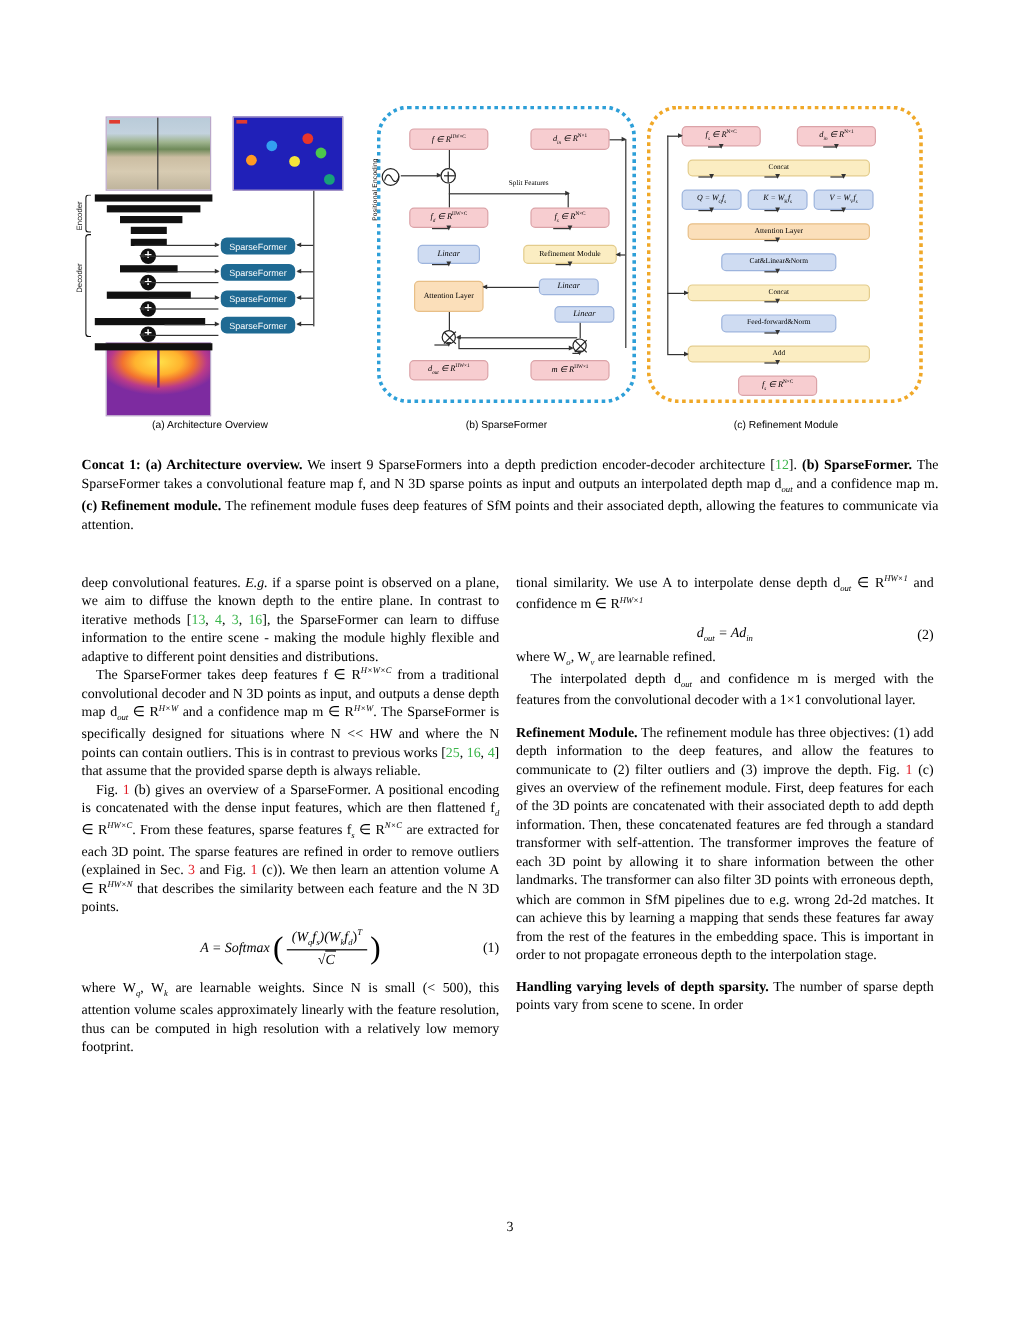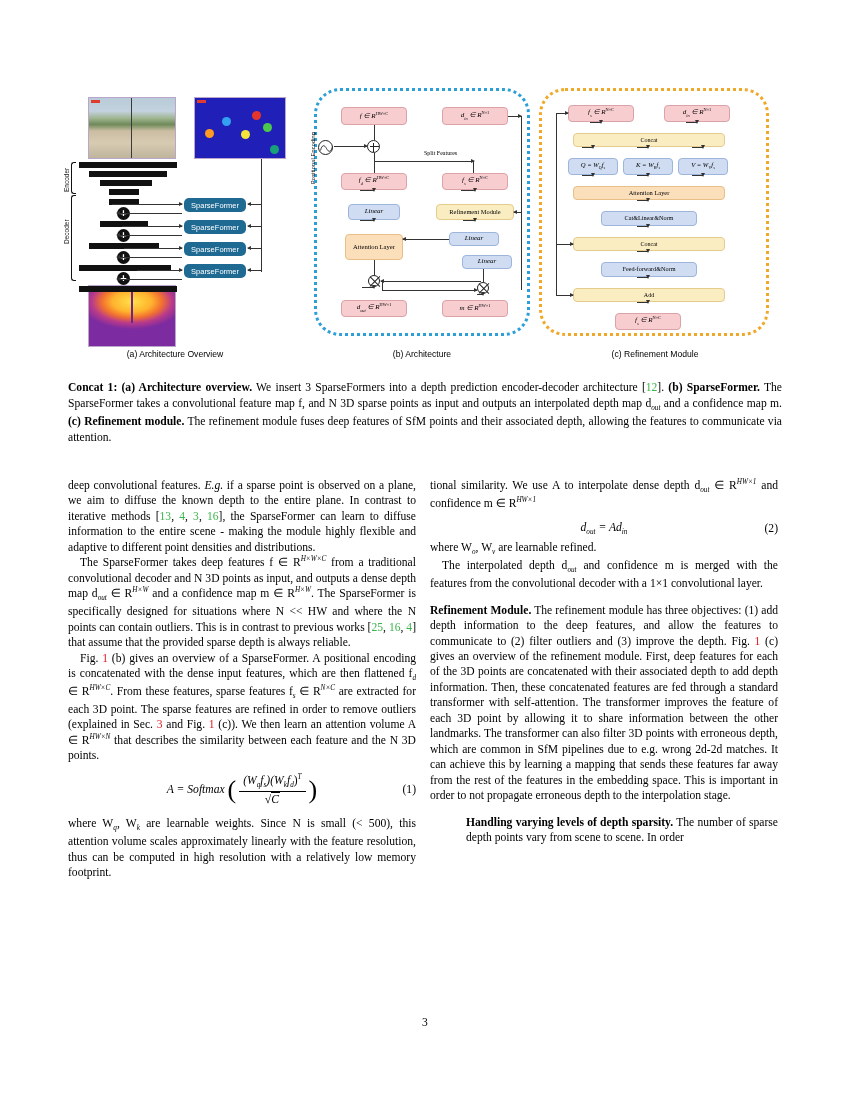--- a/index.html
+++ b/index.html
@@ -304,21 +304,21 @@
 
       <div class="nb pink" style="left:279px; top:208px; width:66px; height:17px; font-size:7px;">
         <span><span class="mi">d</span><span class="sub mi">out</span><span class="mi"> ∈ R</span><span class="sup">HW×1</span></span>
       </div>
       <div class="nb pink" style="left:380px; top:208px; width:66px; height:17px; font-size:7px;">
         <span><span class="mi">m ∈ R</span><span class="sup">HW×1</span></span>
       </div>
       <div class="ar" style="left:312px; top:195px; width:1px; height:12px; transform:rotate(90deg); transform-origin:left top;"></div>
       <div class="ar" style="left:421px; top:202px; width:1px; height:6px; transform:rotate(90deg); transform-origin:left top;"></div>
 
-      <div class="panel-cap" style="left:255px; top:257px; width:210px;">(b)  Architecture</div>
+      <div class="panel-cap" style="left:255px; top:257px; width:210px;">(b)  SparseFormer</div>
     </div>
 
     <div class="encl-c"></div>
 
     <div>
       <div class="nb pink" style="left:506px; top:13px; width:66px; height:17px; font-size:7px;">
         <span><span class="mi">f</span><span class="sub mi">s</span><span class="mi"> ∈ R</span><span class="sup">N×C</span></span>
       </div>
       <div class="nb pink" style="left:602px; top:13px; width:66px; height:17px; font-size:7px;">
         <span><span class="mi">d</span><span class="sub mi">in</span><span class="mi"> ∈ R</span><span class="sup">N×1</span></span>
@@ -375,21 +375,21 @@
       <div class="ar" style="left:494px; top:21px; width:12px;"></div>
       <div class="ar" style="left:494px; top:152px; width:17px;"></div>
       <div class="ar" style="left:494px; top:203px; width:17px;"></div>
 
       <div class="panel-cap" style="left:482px; top:257px; width:222px;">(c)  Refinement Module</div>
     </div>
   </div>
 
   <div class="caption">
     <b>Concat 1:</b>
-    <b>(a) Architecture overview.</b><span> We insert 3 SparseFormers into a depth prediction encoder-decoder architecture [</span><span class="cite">12</span><span>].</span>
+    <b>(a) Architecture overview.</b><span> We insert 9 SparseFormers into a depth prediction encoder-decoder architecture [</span><span class="cite">12</span><span>].</span>
     <b>(b) SparseFormer.</b><span> The SparseFormer takes a convolutional feature map f, and N 3D sparse points as input and outputs an interpolated depth map d</span><span class="sub mi">out</span><span> and a confidence map m. </span><b>(c) Refinement module.</b><span> The refinement module fuses deep features of SfM points and their associated depth, allowing the features to communicate via attention.</span>
   </div>
 
   <div class="col left">
     <p class="noind">deep convolutional features. <i>E.g.</i> if a sparse point is observed on a plane, we aim to diffuse the known depth to the entire plane. In contrast to iterative methods [<span class="cite">13</span>, <span class="cite">4</span>, <span class="cite">3</span>, <span class="cite">16</span>], the SparseFormer can learn to diffuse information to the entire scene - making the module highly flexible and adaptive to different point densities and distributions.</p>
 
     <p><span>The SparseFormer takes deep features f ∈ R</span><span class="sup mi">H×W×C</span><span> from a traditional convolutional decoder and N 3D points as input, and outputs a dense depth map d</span><span class="sub mi">out</span><span> ∈ R</span><span class="sup mi">H×W</span><span> and a confidence map m ∈ R</span><span class="sup mi">H×W</span><span>. The SparseFormer is specifically designed for situations where N &lt;&lt; HW and where the N points can contain outliers. This is in contrast to previous works [</span><span class="cite">25</span>, <span class="cite">16</span>, <span class="cite">4</span><span>] that assume that the provided sparse depth is always reliable.</span></p>
 
     <p><span>Fig. </span><span class="cite-r">1</span><span> (b) gives an overview of a SparseFormer. A positional encoding is concatenated with the dense input features, which are then flattened f</span><span class="sub mi">d</span><span> ∈ R</span><span class="sup mi">HW×C</span><span>. From these features, sparse features f</span><span class="sub mi">s</span><span> ∈ R</span><span class="sup mi">N×C</span><span> are extracted for each 3D point. The sparse features are refined in order to remove outliers (explained in Sec. </span><span class="cite-r">3</span><span> and Fig. </span><span class="cite-r">1</span><span> (c)). We then learn an attention volume A ∈ R</span><span class="sup mi">HW×N</span><span> that describes the similarity between each feature and the N 3D points.</span></p>
 
@@ -416,17 +416,17 @@
       <span class="eqno">(2)</span>
     </div>
 
 
     <p class="noind"><span>where W</span><span class="sub mi">o</span><span>, W</span><span class="sub mi">v</span><span> are learnable refined.</span></p>
 
     <p><span>The interpolated depth d</span><span class="sub mi">out</span><span> and confidence m is merged with the features from the convolutional decoder with a 1×1 convolutional layer.</span></p>
 
     <p class="noind" style="margin-top:11px;"><b>Refinement Module.</b><span> The refinement module has three objectives: (1) add depth information to the deep features, and allow the features to communicate to (2) filter outliers and (3) improve the depth. Fig. </span><span class="cite-r">1</span><span> (c) gives an overview of the refinement module. First, deep features for each of the 3D points are concatenated with their associated depth to add depth information. Then, these concatenated features are fed through a standard transformer with self-attention. The transformer improves the feature of each 3D point by allowing it to share information between the other landmarks. The transformer can also filter 3D points with erroneous depth, which are common in SfM pipelines due to e.g. wrong 2d-2d matches. It can achieve this by learning a mapping that sends these features far away from the rest of the features in the embedding space. This is important in order to not propagate erroneous depth to the interpolation stage.</span></p>
 
-    <p class="noind" style="margin-top:11px;margin-left:36px;"><b>Handling varying levels of depth sparsity.</b><span> The number of sparse depth points vary from scene to scene. In order</span></p>
+    <p class="noind" style="margin-top:11px;"><b>Handling varying levels of depth sparsity.</b><span> The number of sparse depth points vary from scene to scene. In order</span></p>
   </div>
 
   <div class="pgnum">3</div>
 </div>
 
 </body></html>

